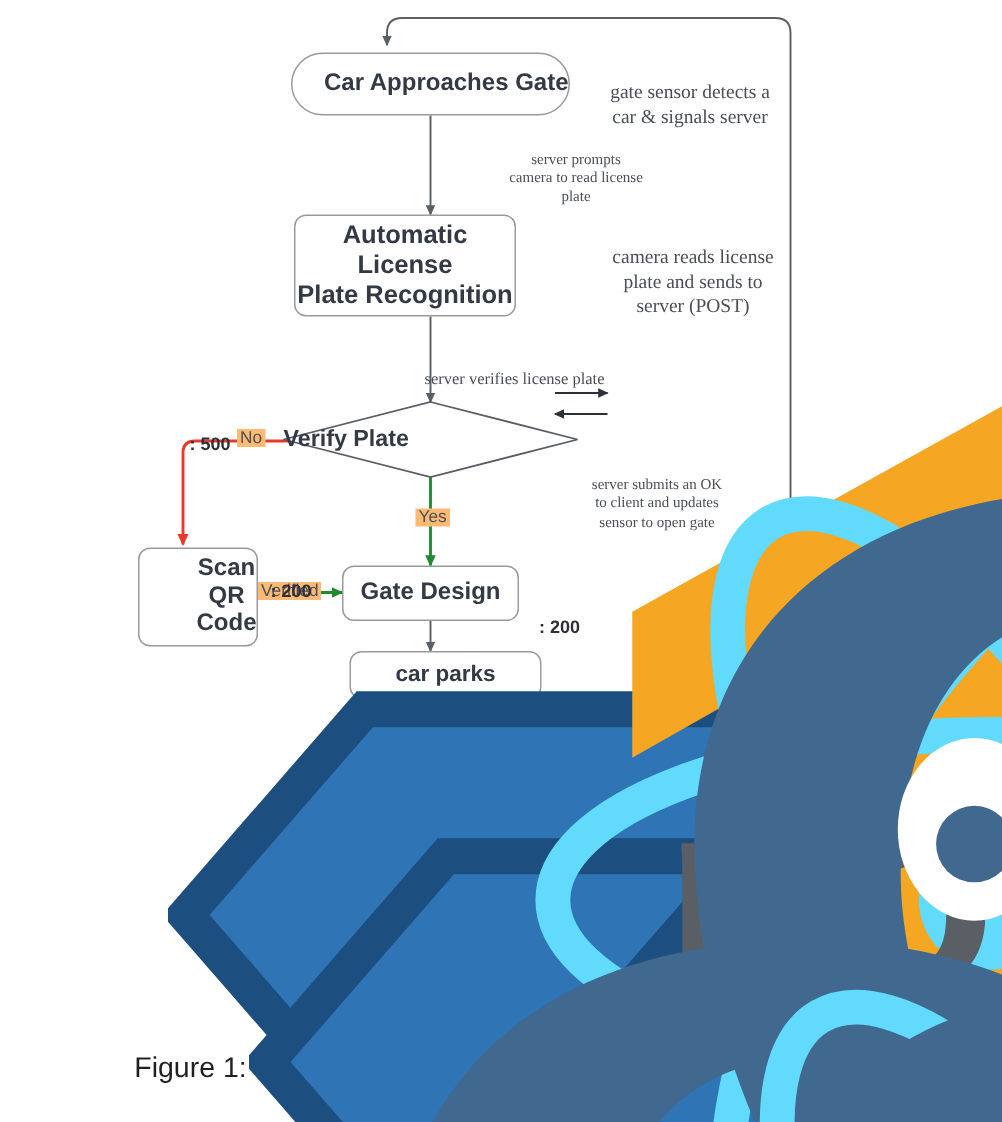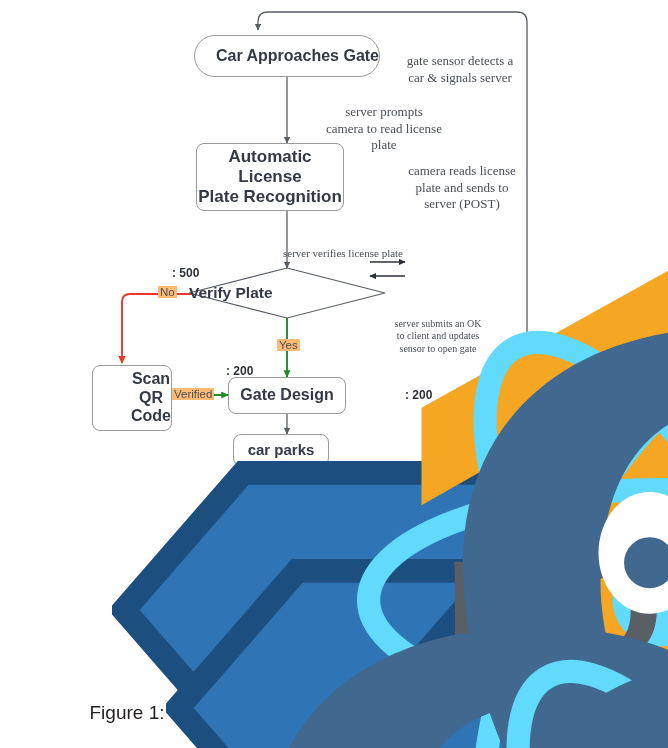--- a/index.html
+++ b/index.html
@@ -81,20 +81,21 @@
     white-space: nowrap;
   }
 
   
   .http-badge {
     position: absolute;
     z-index: 6;
     display: flex;
     align-items: center;
     gap: 4px;
+    flex-direction: column;
   }
   .http-hex {
     position: relative;
     width: 56px;
     height: 25px;
     display: flex;
     align-items: center;
     justify-content: center;
   }
   .http-hex svg { position: absolute; left: 0; top: 0; }
@@ -209,21 +210,21 @@
   <div class="node rect" style="left:92px; top:365px; width:80px; height:66px; font-size:16px; white-space:pre-line;justify-content:flex-end;">
     <span>Scan
 QR
 Code</span>
   </div>
 
   <div class="node rect" style="left:228px; top:377px; width:118px; height:37px; font-size:16px;">
     <span>Gate Design</span>
   </div>
 
-  <div class="node rect" style="left:233px; top:434px; width:96px; height:32px; font-size:15px;">
+  <div class="node rect" style="left:233px; top:434px; width:128px; height:32px; font-size:15px;">
     <span>car parks</span>
   </div>
 
   <div class="node rect" style="left:477px; top:438px; width:100px; height:32px; font-size:15px;">
     <span>car leaves</span>
   </div>
 
   <div class="diamond-wrap" style="left:202px; top:518px; width:170px; height:52px;">
     <div class="dlabel" style="font-size:15.5px;">
       <span>LED light changes</span>
@@ -243,21 +244,21 @@
     <span>Yes</span>
   </div>
   <div class="edge-label" style="left:172px; top:388px; font-size:11.5px;">
     <span>Verified</span>
   </div>
 
   <div class="anno" style="left:380px; top:37px; width:160px; font-size:13px;">
     <span>gate sensor detects a
 car &amp; signals server</span>
   </div>
-  <div class="anno" style="left:294px; top:88px; width:180px; font-size:13px;">
+  <div class="anno" style="left:294px; top:88px; width:180px; font-size:10px;">
     <span>server prompts
 camera to read license
 plate</span>
   </div>
   <div class="anno" style="left:381px; top:147px; width:162px; font-size:13px;">
     <span>camera reads license
 plate and sends to
 server (POST)</span>
   </div>
   <div class="anno" style="left:243px; top:233px; width:200px; font-size:11px;">

